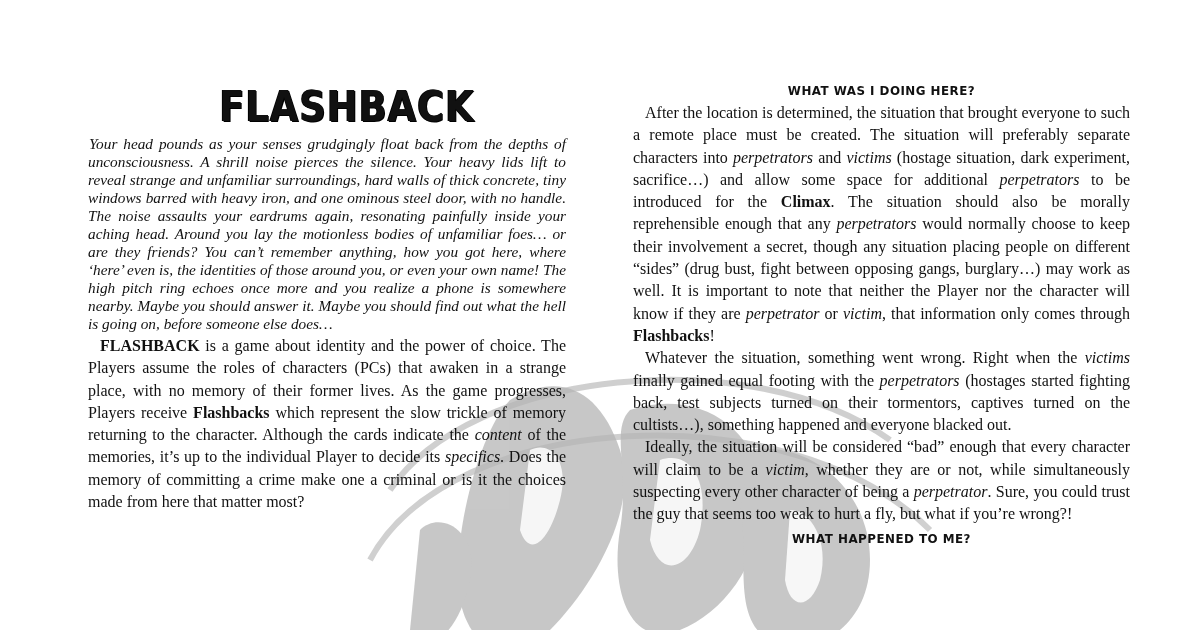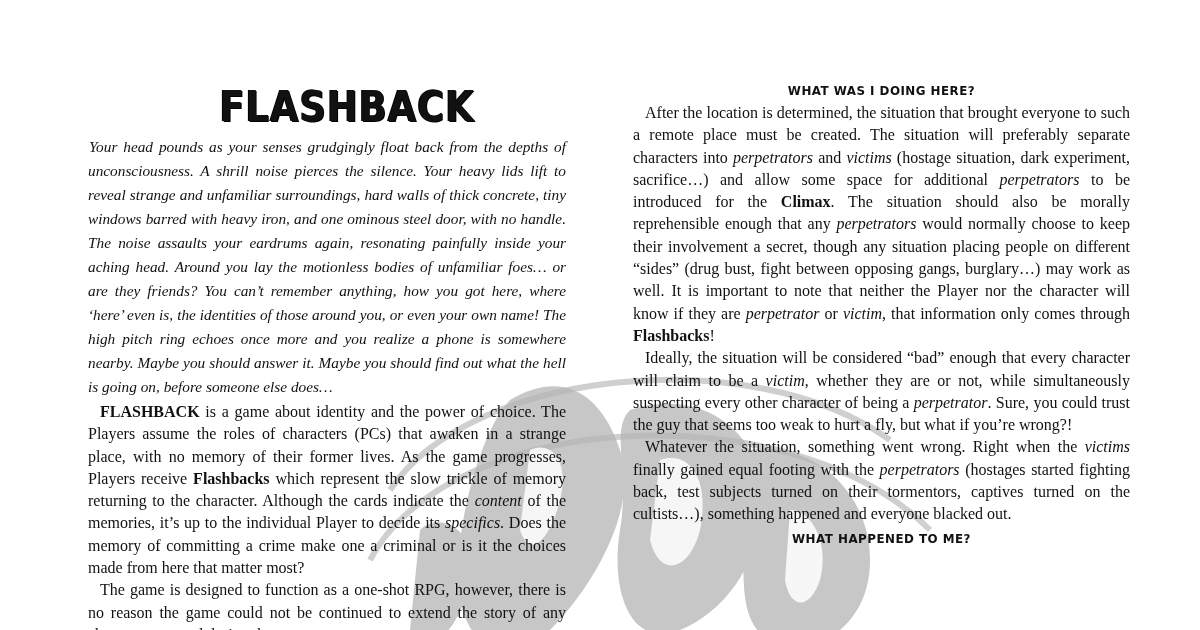--- a/index.html
+++ b/index.html
@@ -18,21 +18,21 @@
     .col-left { left:88px; top:73px; width:478px; }
     .col-right { left:633px; top:78px; width:497px; }
     .title {
       font-family:"DejaVu Sans", sans-serif; font-weight:bold;
       font-size:42px; text-align:center; letter-spacing:1px;
       margin:8px 0 2px 40px; height:52px; line-height:52px;
       text-shadow:1px 1px 0 #000, -1px 0 0 #000;
       transform:scaleX(0.88);
     }
     .intro {
-      font-style:italic; font-size:15.3px; line-height:24px;
+      font-style:italic; font-size:15.3px; line-height:18px;
       margin:0; text-indent:0px;
     }
     .intro p { margin:0; text-indent:1px; }
     .body-text { font-size:16px; line-height:22.3px; }
     .body-text p { margin:0; text-indent:12px; }
     .heading {
       font-family:"DejaVu Sans", sans-serif; font-size:12.5px; font-weight:bold;
       text-align:center; letter-spacing:0.5px; height:22px; line-height:22px;
       margin:2px 0 0 0; transform:scaleX(0.95);
     }
@@ -61,25 +61,24 @@
   </g>
 </svg>
 
 <div class="col col-left">
   <div class="title">FLASHBACK</div>
   <div class="intro">
     <p>Your head pounds as your senses grudgingly float back from the depths of unconsciousness. A shrill noise pierces the silence. Your heavy lids lift to reveal strange and unfamiliar surroundings, hard walls of thick concrete, tiny windows barred with heavy iron, and one ominous steel door, with no handle. The noise assaults your eardrums again, resonating painfully inside your aching head. Around you lay the motionless bodies of unfamiliar foes… or are they friends? You can’t remember anything, how you got here, where ‘here’ even is, the identities of those around you, or even your own name! The high pitch ring echoes once more and you realize a phone is somewhere nearby. Maybe you should answer it. Maybe you should find out what the hell is going on, before someone else does…</p>
   </div>
   <div class="body-text">
     <p class="rich para-first"><b>FLASHBACK</b><span> is a game about identity and the power of choice. The Players assume the roles of characters (PCs) that awaken in a strange place, with no memory of their former lives. As the game progresses, Players receive </span><b>Flashbacks</b><span> which represent the slow trickle of memory returning to the character. Although the cards indicate the </span><i>content</i><span> of the memories, it’s up to the individual Player to decide its </span><i>specifics</i><span>. Does the memory of committing a crime make one a criminal or is it the choices made from here that matter most?</span></p>
-    <p class="rich"><span>The game is designed to function as a one-shot RPG, however, there is no reason the game could not be continued to extend the story of any characters created during the</span></p>
   </div>
 </div>
 
 <div class="col col-right">
   <div class="heading">WHAT WAS I DOING HERE?</div>
   <div class="body-text">
     <p class="rich"><span>After the location is determined, the situation that brought everyone to such a remote place must be created. The situation will preferably separate characters into </span><i>perpetrators</i><span> and </span><i>victims</i><span> (hostage situation, dark experiment, sacrifice…) and allow some space for additional </span><i>perpetrators</i><span> to be introduced for the </span><b>Climax</b><span>. The situation should also be morally reprehensible enough that any </span><i>perpetrators</i><span> would normally choose to keep their involvement a secret, though any situation placing people on different “sides” (drug bust, fight between opposing gangs, burglary…) may work as well. It is important to note that neither the Player nor the character will know if they are </span><i>perpetrator</i><span> or </span><i>victim</i><span>, that information only comes through </span><b>Flashbacks</b><span>!</span></p>
+    <p class="rich"><span>Whatever the situation, something went wrong. Right when the </span><i>victims</i><span> finally gained equal footing with the </span><i>perpetrators</i><span> (hostages started fighting back, test subjects turned on their tormentors, captives turned on the cultists…), something happened and everyone blacked out.</span></p>
     <p class="rich"><span>Ideally, the situation will be considered “bad” enough that every character will claim to be a </span><i>victim</i><span>, whether they are or not, while simultaneously suspecting every other character of being a </span><i>perpetrator</i><span>. Sure, you could trust the guy that seems too weak to hurt a fly, but what if you’re wrong?!</span></p>
-    <p class="rich"><span>Whatever the situation, something went wrong. Right when the </span><i>victims</i><span> finally gained equal footing with the </span><i>perpetrators</i><span> (hostages started fighting back, test subjects turned on their tormentors, captives turned on the cultists…), something happened and everyone blacked out.</span></p>
   </div>
   <div class="heading">WHAT HAPPENED TO ME?</div>
 </div>
 
 </body></html>

